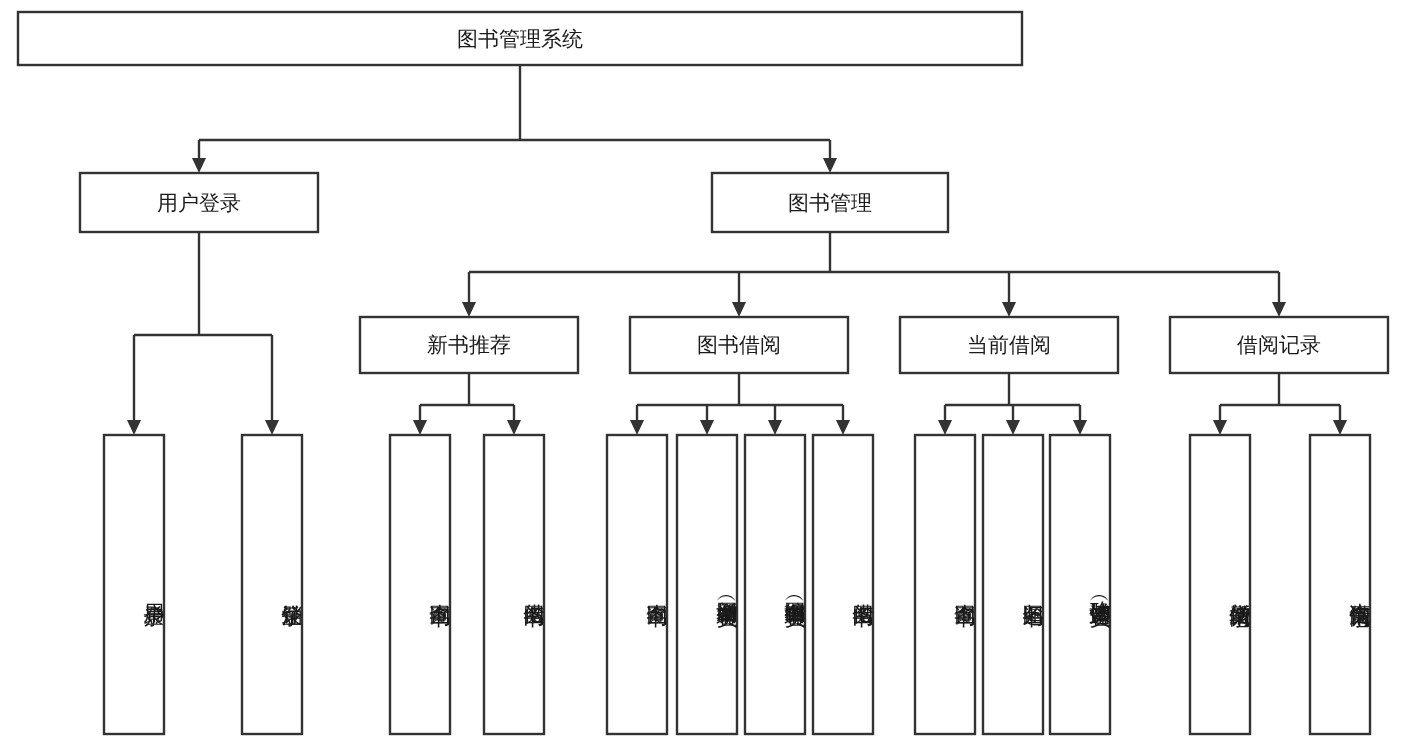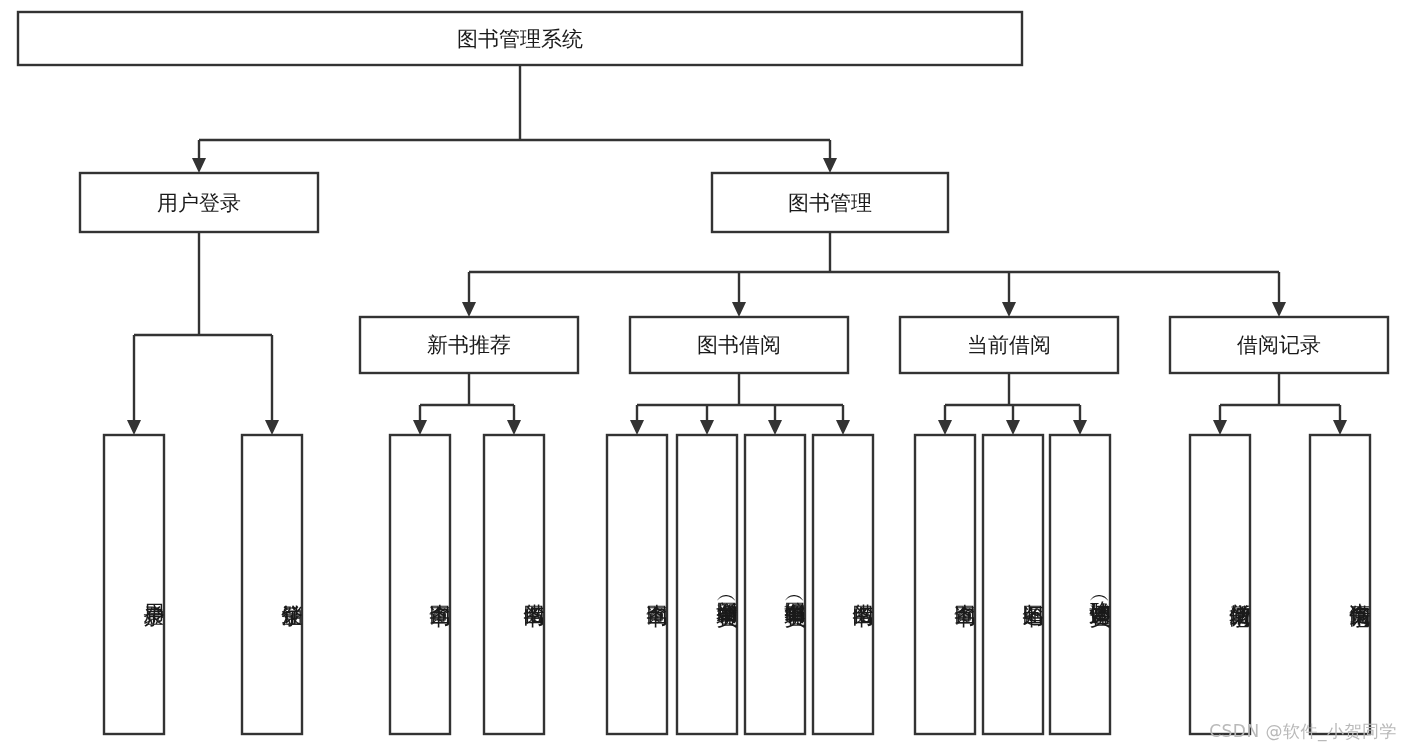--- a/index.html
+++ b/index.html
@@ -175,14 +175,13 @@
       <div class="vlabel" style="left: 677px; top: 449px; width: 60px; height: 279px;">新增图书（管理员）</div>
       <div class="vlabel" style="left: 745px; top: 449px; width: 60px; height: 279px;">编辑图书（管理员）</div>
       <div class="vlabel" style="left: 813px; top: 449px; width: 60px; height: 279px;">借阅图书</div>
       <div class="vlabel" style="left: 915px; top: 449px; width: 60px; height: 279px;">查询图书</div>
       <div class="vlabel" style="left: 983px; top: 449px; width: 60px; height: 279px;">归还图书</div>
       <div class="vlabel" style="left: 1050px; top: 449px; width: 60px; height: 279px;">确认归还（管理员）</div>
       <div class="vlabel" style="left: 1190px; top: 449px; width: 60px; height: 279px;">新增借阅记录</div>
       <div class="vlabel" style="left: 1310px; top: 449px; width: 60px; height: 279px;">查询借阅记录</div>
     </div>
 
-  <div id="watermark">CSDN @软件_小贺同学</div>
 </div>
 
 </body></html>

